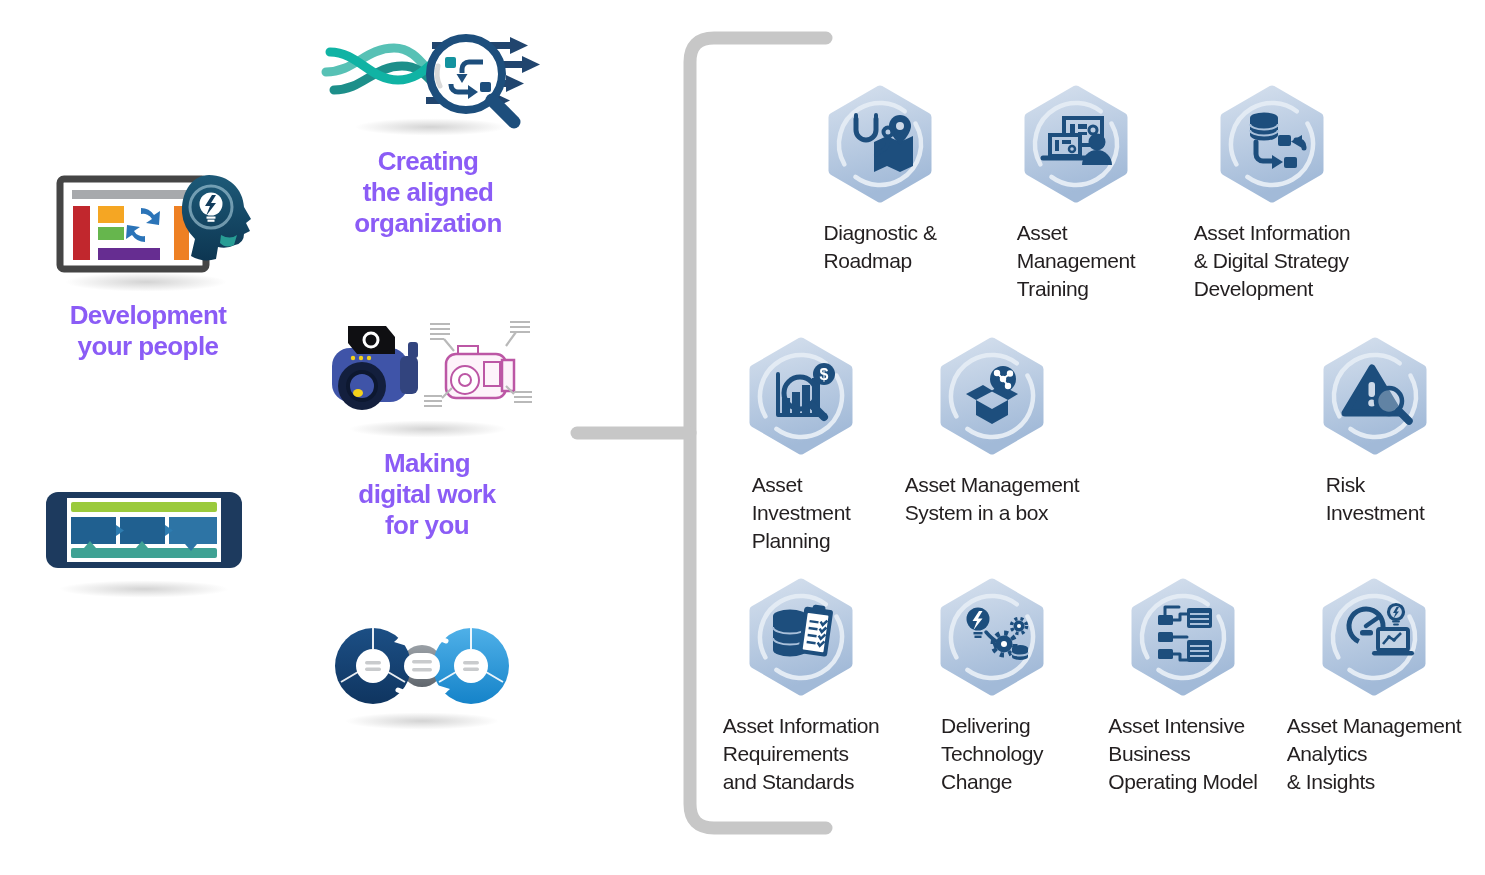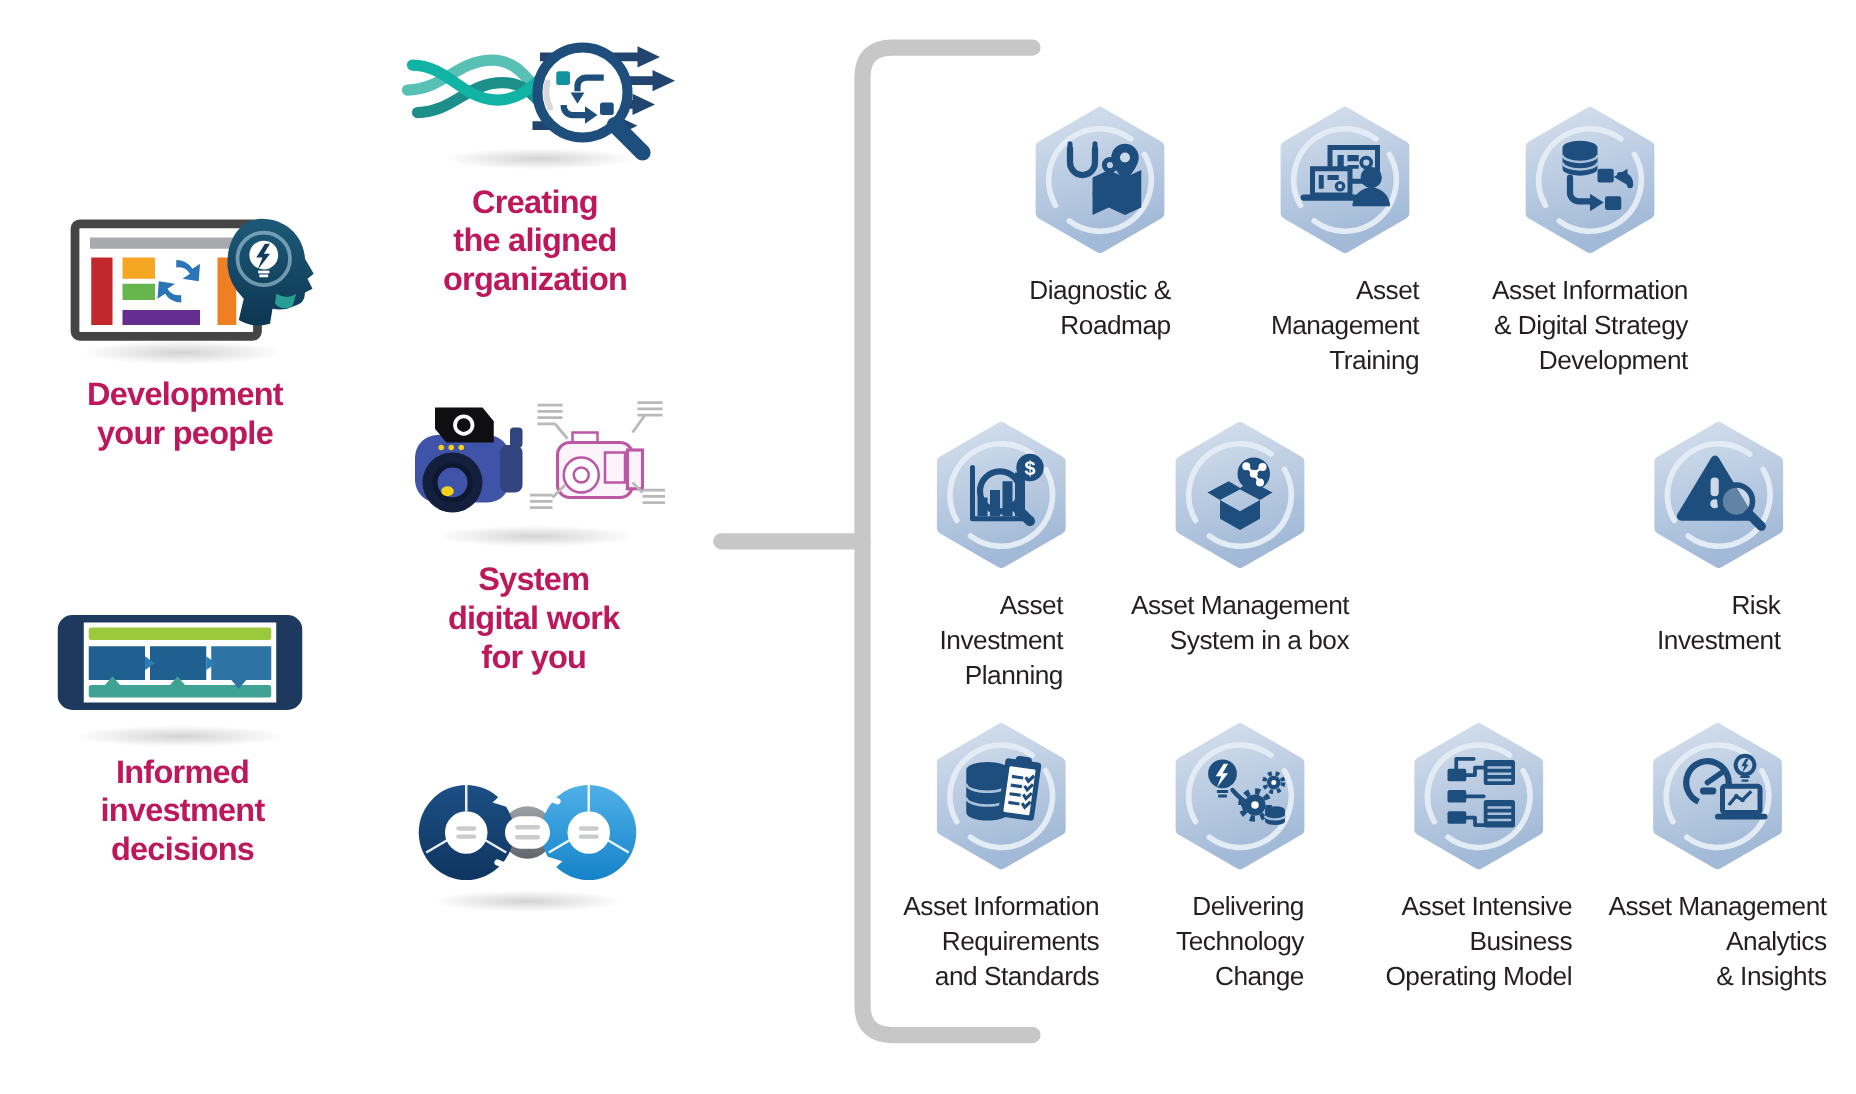--- a/index.html
+++ b/index.html
@@ -1,22 +1,22 @@
 <!DOCTYPE html>
 <html><head>
 <meta charset="utf-8">
 <style>
   html,body{margin:0;padding:0;background:#fff;}
   .canvas{position:relative;width:1485px;height:875px;background:#ffffff;overflow:hidden;
           font-family:"Liberation Sans",sans-serif;}
   .abs{position:absolute;}
   .col-label{position:absolute;text-align:center;font-weight:bold;font-size:26px;line-height:31px;
-             color:#be185d;letter-spacing:-0.6px;white-space:pre-line;}
+             color:#8b5cf6;letter-spacing:-0.6px;white-space:pre-line;}
   .hexcell{position:absolute;width:200px;display:flex;flex-direction:column;align-items:center;}
-  .hexlabel{margin-top:16px;text-align:right;font-size:21px;line-height:28px;color:#231f20;
+  .hexlabel{margin-top:16px;text-align:left;font-size:21px;line-height:28px;color:#231f20;
             letter-spacing:-0.4px;white-space:pre-line;}
   .shadow{position:absolute;border-radius:50%;
           background:radial-gradient(ellipse at center, rgba(110,110,110,0.30) 0%, rgba(110,110,110,0.0) 68%);}
   svg{display:block;}
   .hexbg{fill:url(#hexgrad);stroke:url(#hexgrad);stroke-width:9;stroke-linejoin:round;}
   .hexarc{fill:none;stroke:#e3ebf4;stroke-width:4.5;stroke-linecap:round;}
   .ic{fill:#1d4e7d;}
   .ics{fill:none;stroke:#1d4e7d;stroke-linecap:round;stroke-linejoin:round;}
 </style>
 </head>
@@ -84,23 +84,20 @@
     <rect x="74" y="29" width="45" height="27" fill="#206090"></rect>
     <rect x="123" y="29" width="48" height="27" fill="#2d74a5"></rect>
     <path d="M70 37 l8 5.5 -8 5.5 z" fill="#2e7cb0"></path>
     <path d="M119 37 l8 5.5 -8 5.5 z" fill="#2e7cb0"></path>
     <rect x="25" y="60" width="146" height="10" rx="2" fill="#3fa294"></rect>
     <path d="M38 60 l6 -7 6 7 z" fill="#3fa294"></path>
     <path d="M90 60 l6 -7 6 7 z" fill="#3fa294"></path>
     <path d="M139 56 l6 7 6 -7 z" fill="#2d74a5"></path>
   </svg>
   <div class="shadow" style="left:56px;top:580px;width:176px;height:18px"></div>
-  <div class="col-label" style="left:26px;top:602px;width:240px">Informed
-investment
-decisions</div>
 
   <svg class="abs" style="left:316px;top:24px" width="224" height="108" viewBox="0 0 224 108">
     <g fill="none" stroke-linecap="round" stroke-width="9">
       <path stroke="#57c1b5" d="M10 48 C38 48 50 24 78 24 S112 58 130 56"></path>
       <path stroke="#1d8f8a" d="M18 66 C46 66 58 42 86 42 S116 70 132 64"></path>
       <path stroke="#10b3a4" d="M14 28 C42 28 54 56 82 56 S118 28 134 32"></path>
     </g>
     <g fill="#21456e">
       <rect x="116" y="18" width="80" height="7"></rect>
         <path d="M194 13 l18 8.5 -18 8.5 z"></path>
@@ -151,21 +148,21 @@
       <path d="M140 40 v-8 h20 v8" fill="none" stroke="#bc57a5" stroke-width="2"></path>
     </g>
     <g stroke="#b9b9b9" stroke-width="2.2" fill="none">
       <path d="M112 10 h20 M112 15 h20 M112 20 h20 M112 25 h14 M126 25 l10 12"></path>
       <path d="M192 8 h20 M192 13 h20 M192 18 h20 M198 18 l-10 14"></path>
       <path d="M106 82 h18 M106 87 h18 M106 92 h18 M124 84 l10 -10"></path>
       <path d="M196 78 h18 M196 83 h18 M196 88 h18 M196 80 l-8 -8"></path>
     </g>
   </svg>
   <div class="shadow" style="left:346px;top:420px;width:164px;height:18px"></div>
-  <div class="col-label" style="left:317px;top:448px;width:220px">System
+  <div class="col-label" style="left:317px;top:448px;width:220px">Making
 digital work
 for you</div>
 
   <svg class="abs" style="left:316px;top:616px" width="212" height="102" viewBox="0 0 212 102">
     <circle cx="106" cy="50" r="21" fill="url(#spheregrad)"></circle>
     <circle cx="57" cy="50" r="38" fill="url(#ringL)"></circle>
     <circle cx="57" cy="50" r="17" fill="#ffffff"></circle>
     <g stroke="#ffffff" stroke-width="2" opacity="0.9">
       <path d="M57 12 v21 M25 66 l17 -10 M89 66 l-17 -10" fill="none"></path>
     </g>

